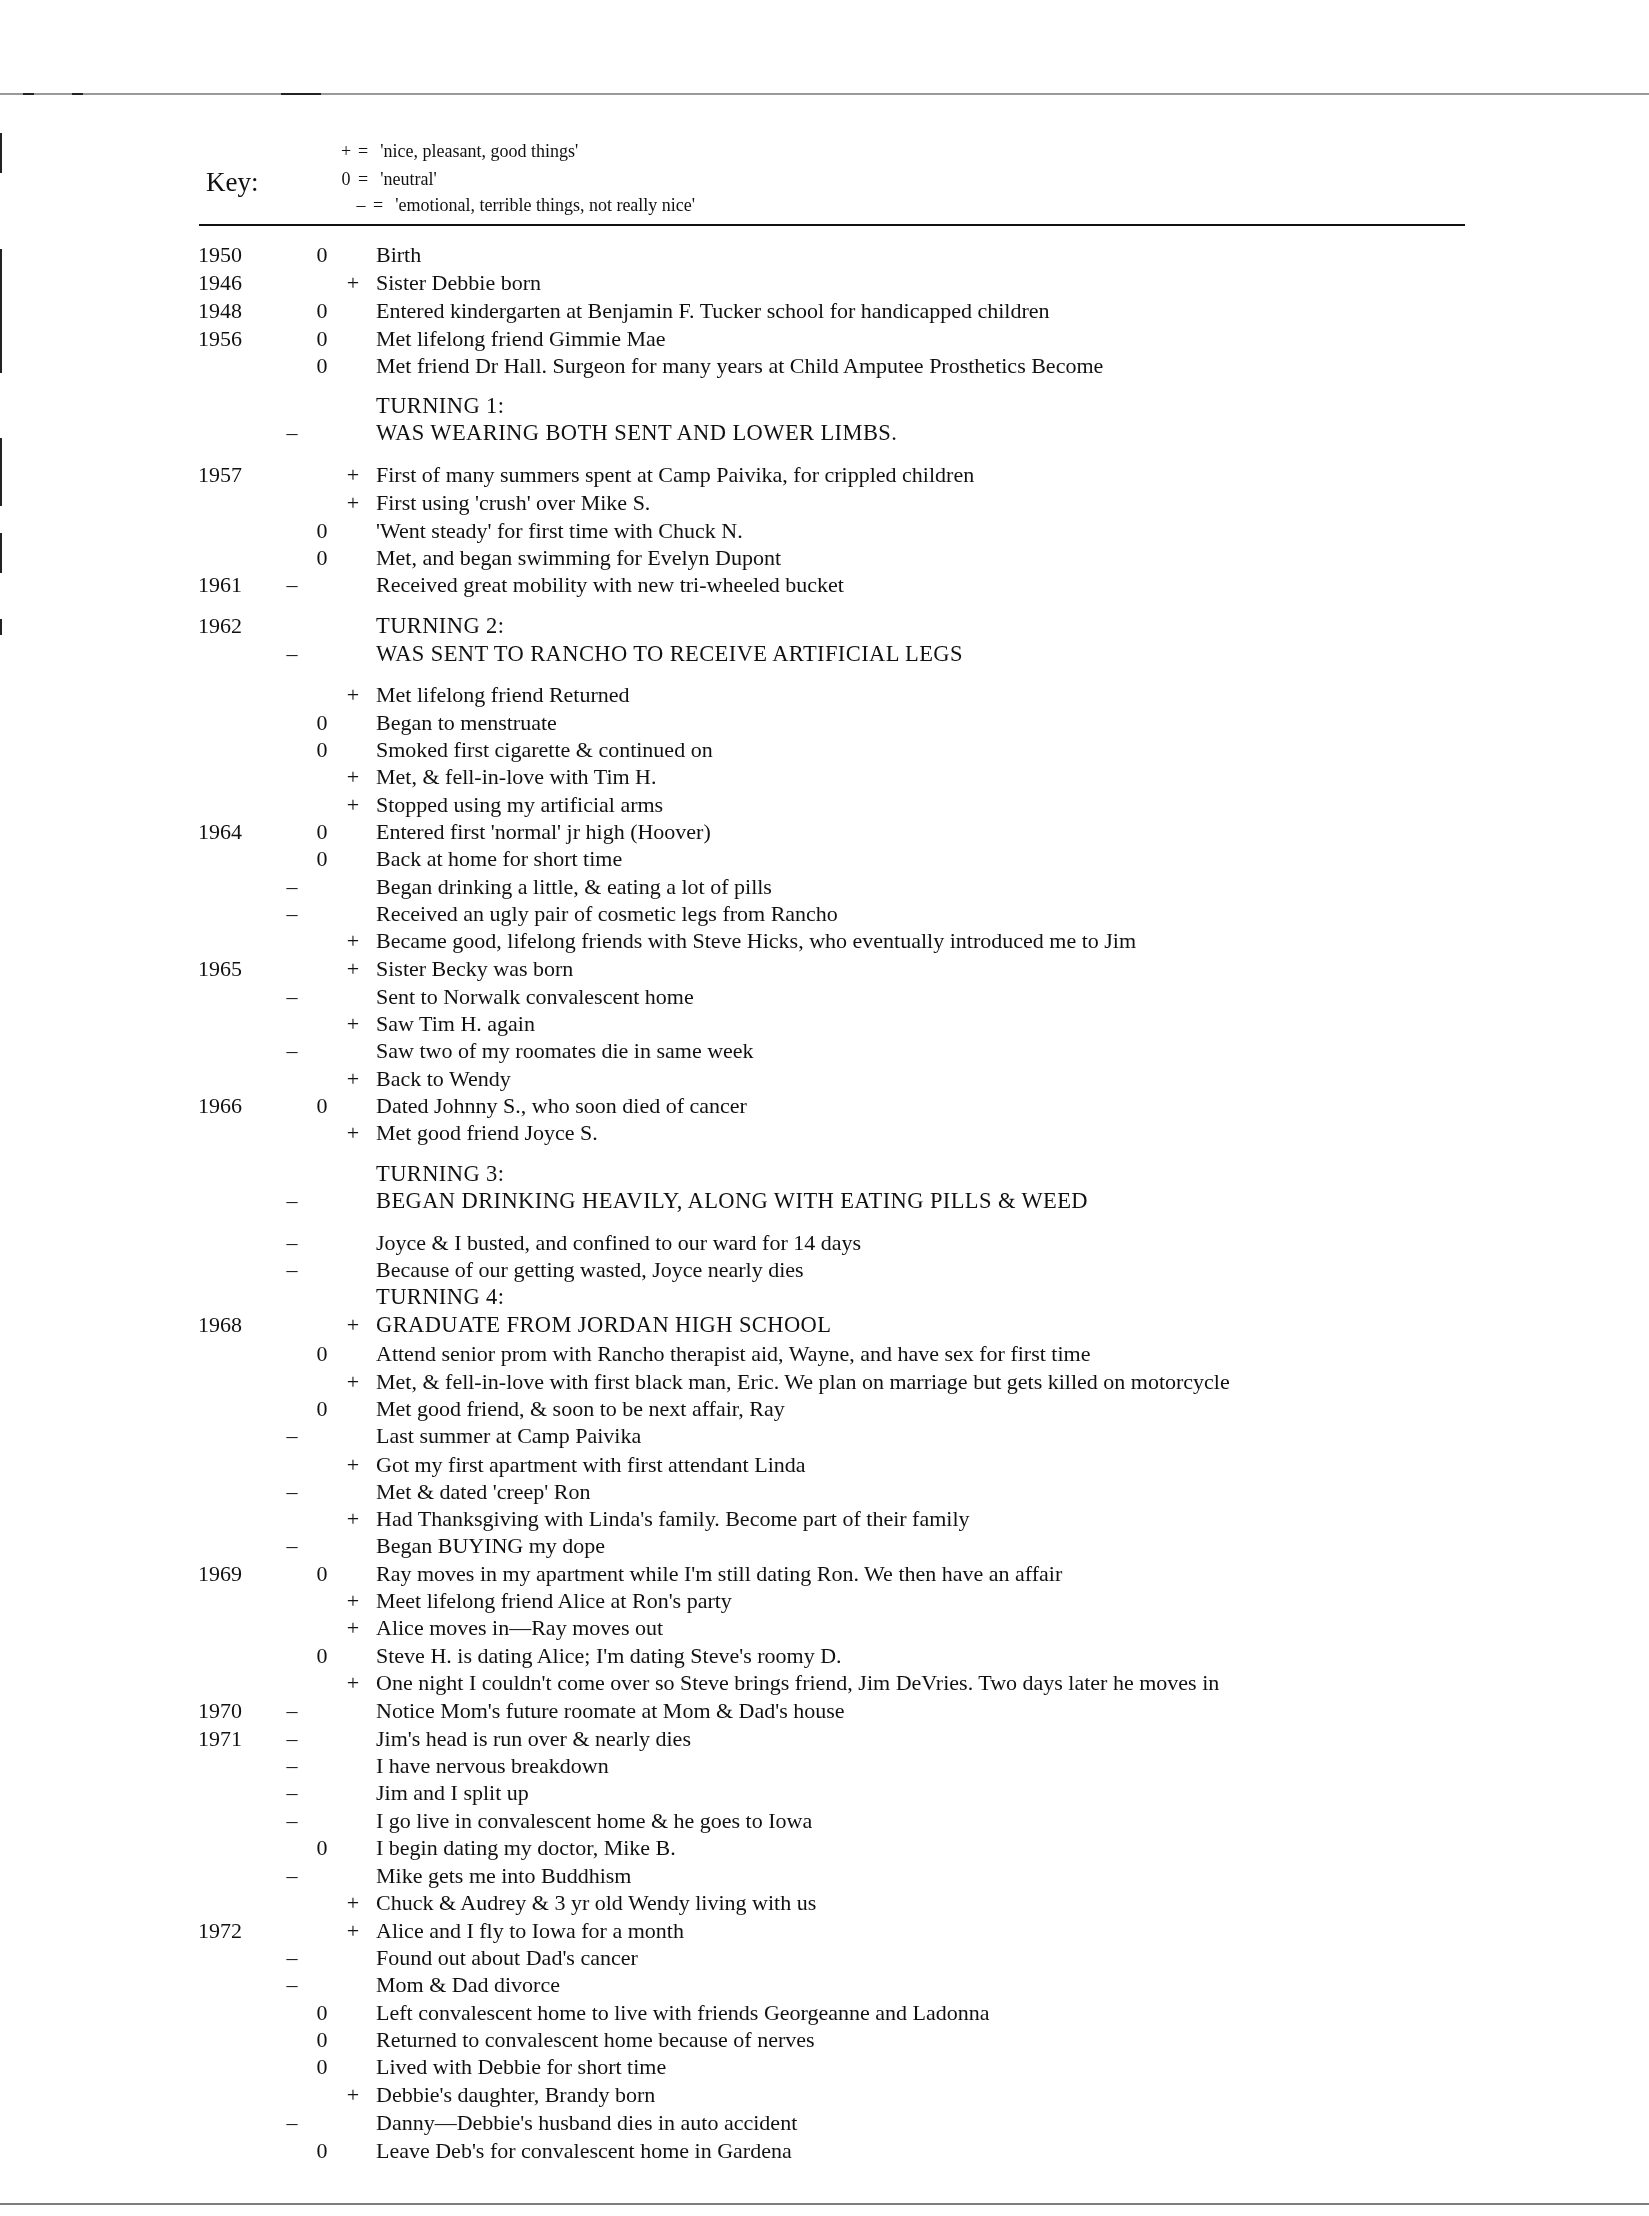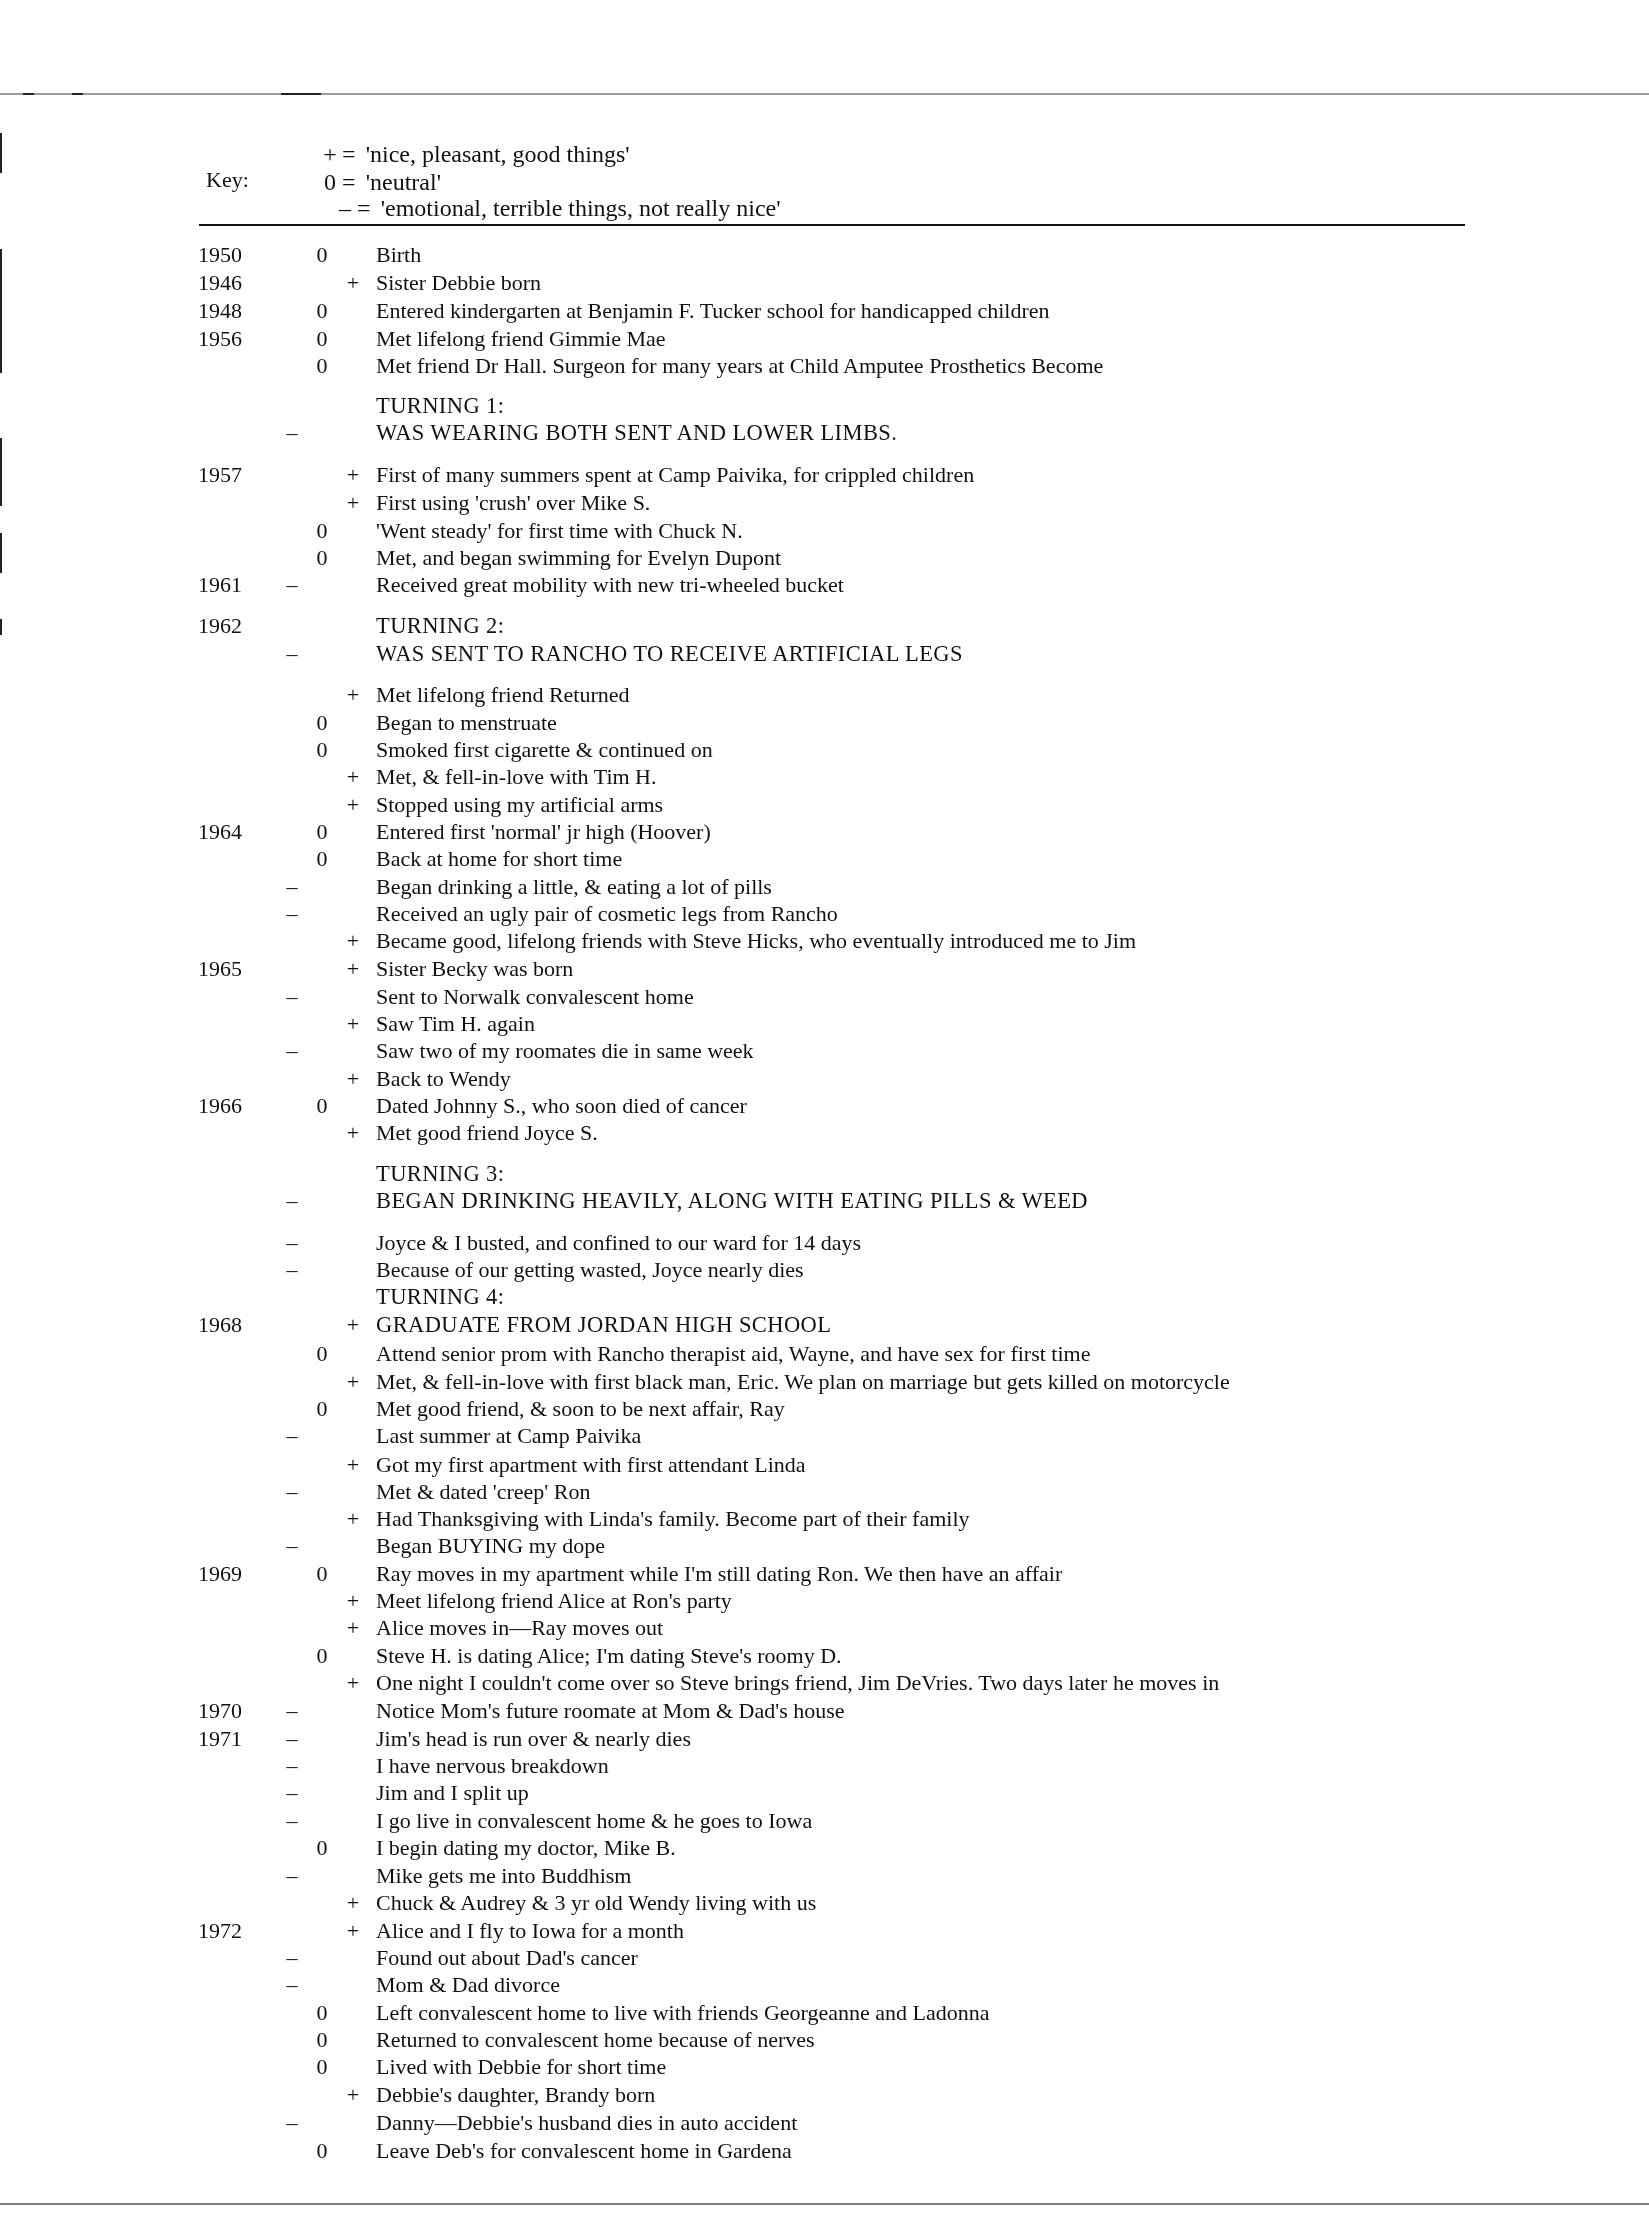--- a/index.html
+++ b/index.html
@@ -2,22 +2,22 @@
 <html style="font-size:13px"><head>
 <meta charset="utf-8">
 <style>
   html, body { margin: 0; padding: 0; background: #ffffff; }
   body { width: 1650px; height: 2216px; position: relative; overflow: hidden;
          font-family: "Liberation Serif", "DejaVu Serif", serif; color: #111; }
   .rule-top { position: absolute; left: 0; top: 93px; width: 1650px; height: 1.6px; background: #9a9a9a; }
   .rule-top .dark { position: absolute; top: 0; height: 2.4px; background: #222; }
   .rule-bottom { position: absolute; left: 0; top: 2203px; width: 1650px; height: 1.6px; background: #7d7d7d; }
   .margin-bar { position: absolute; left: 0; width: 1.6px; background: #222; }
-  .key-label { position: absolute; left: 206px; top: 167px; font-size: 22px; }
-  .key-row { position: absolute; left: 318px; font-size: 24px; white-space: nowrap; }
+  .key-label { position: absolute; left: 206px; top: 167px; font-size: 27px; }
+  .key-row { position: absolute; left: 334px; font-size: 18px; white-space: nowrap; }
   .key-row .sym { display: inline-block; width: 24px; text-align: center; }
   .key-row .eq { display: inline-block; width: 17.7px; }
   .key-rule { position: absolute; left: 199px; top: 224px; width: 1266px; height: 2.4px; background: #111; }
   .row { position: absolute; left: 0; height: 27px; white-space: nowrap; font-size: 22px; line-height: 27px; }
   .year { position: absolute; left: 198px; width: 64px; }
   .rating { position: absolute; width: 24px; text-align: center; }
   .rating.r-minus { left: 280px; }
   .rating.r-zero  { left: 310px; }
   .rating.r-plus  { left: 341px; }
   .text { position: absolute; left: 376px; }

